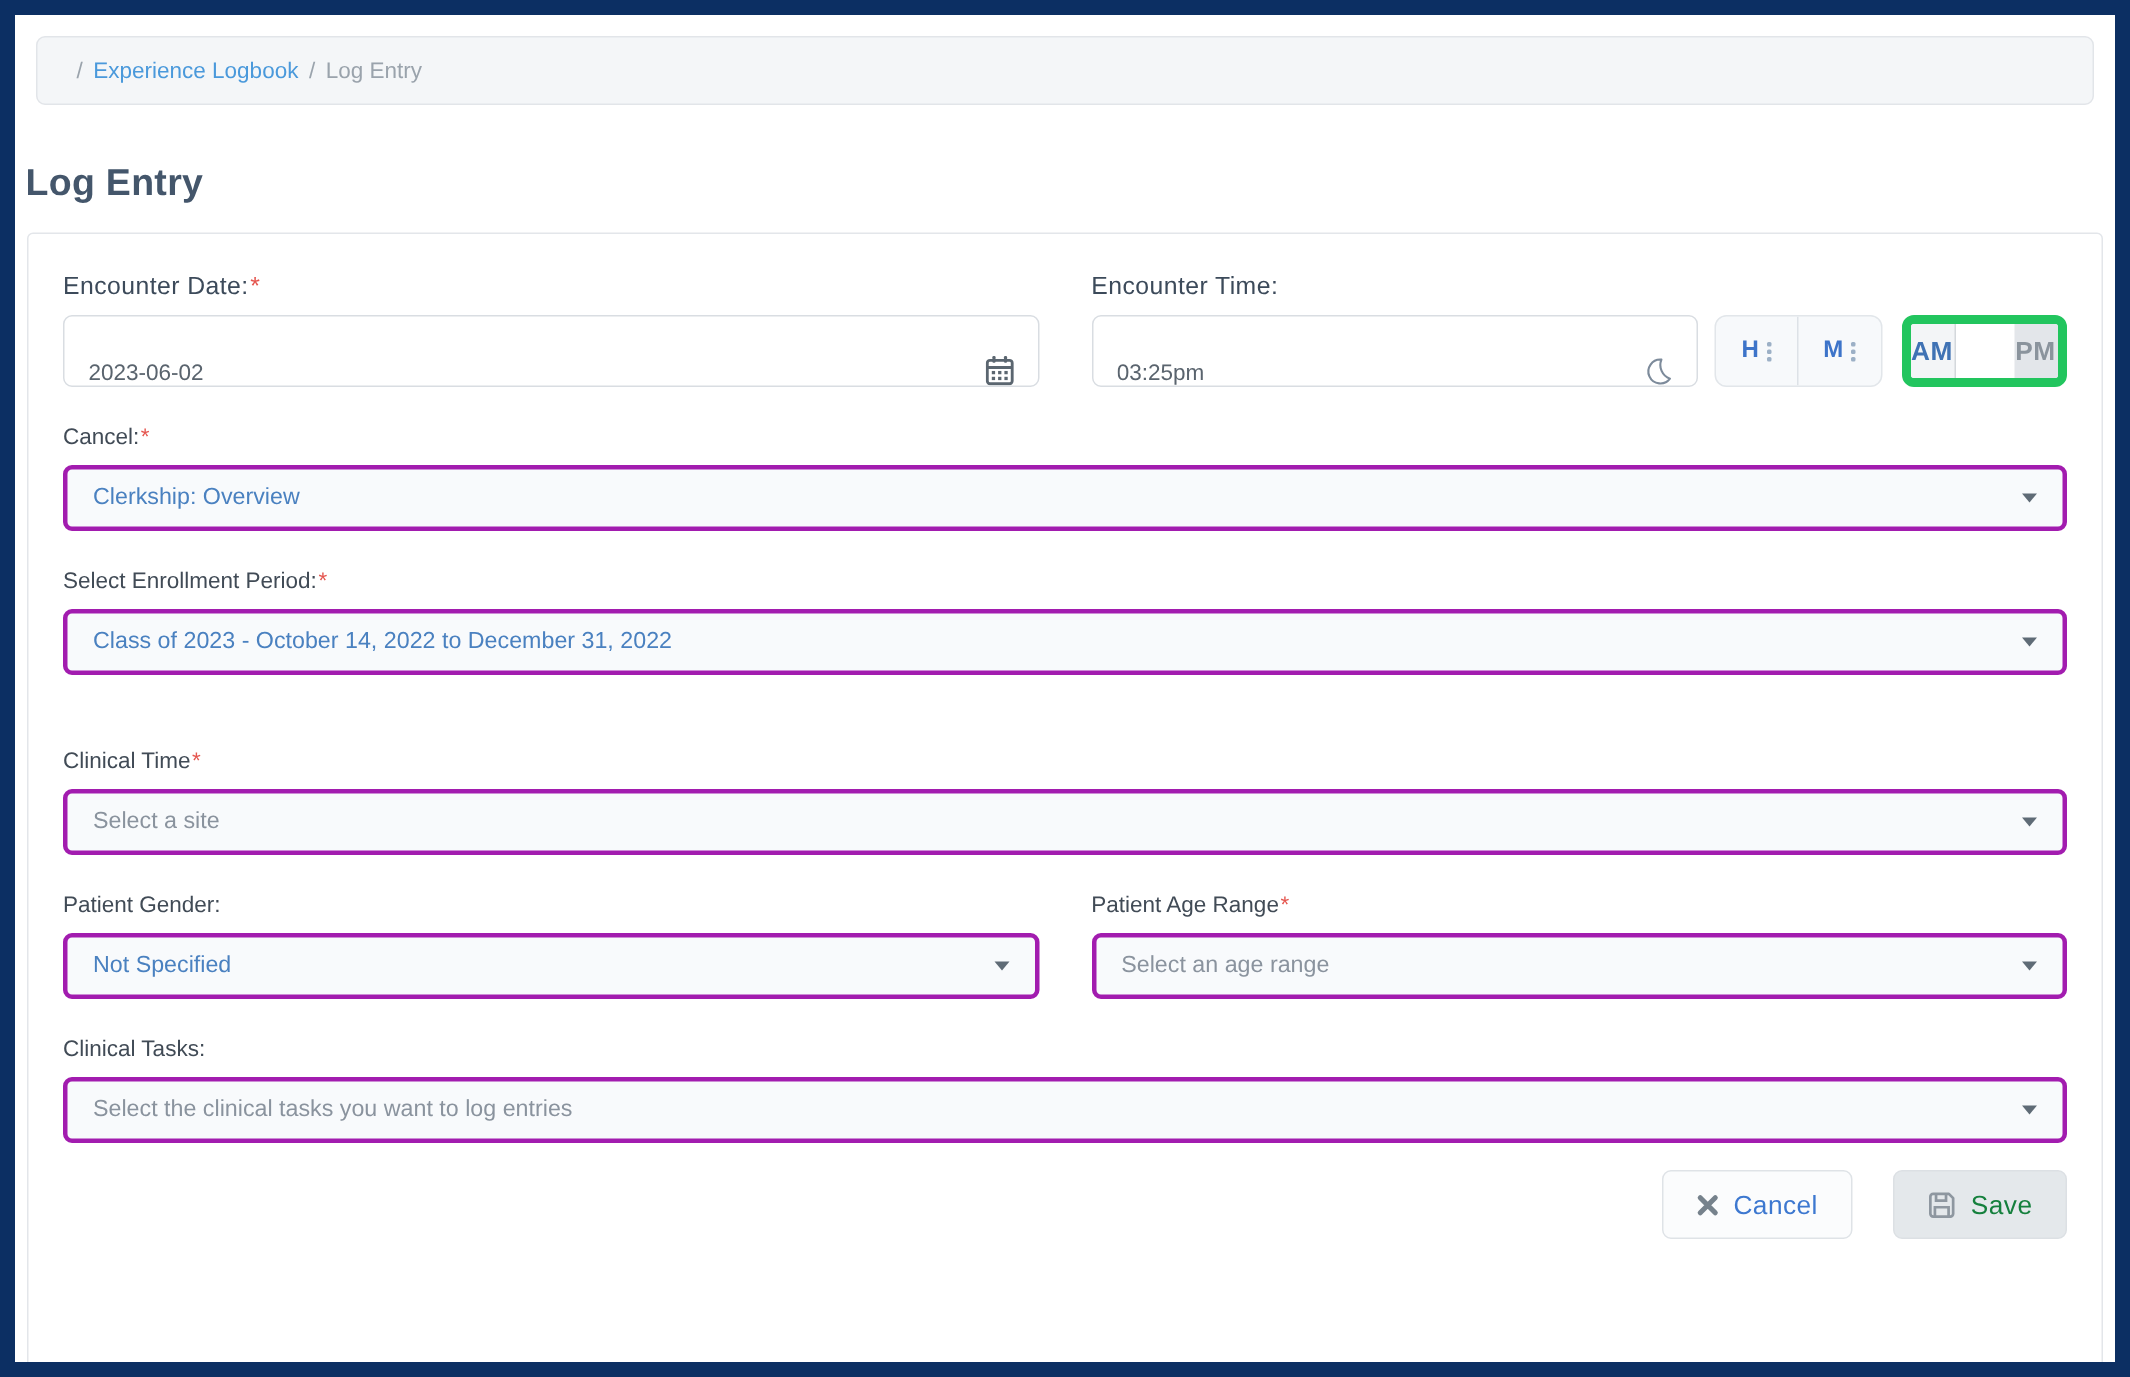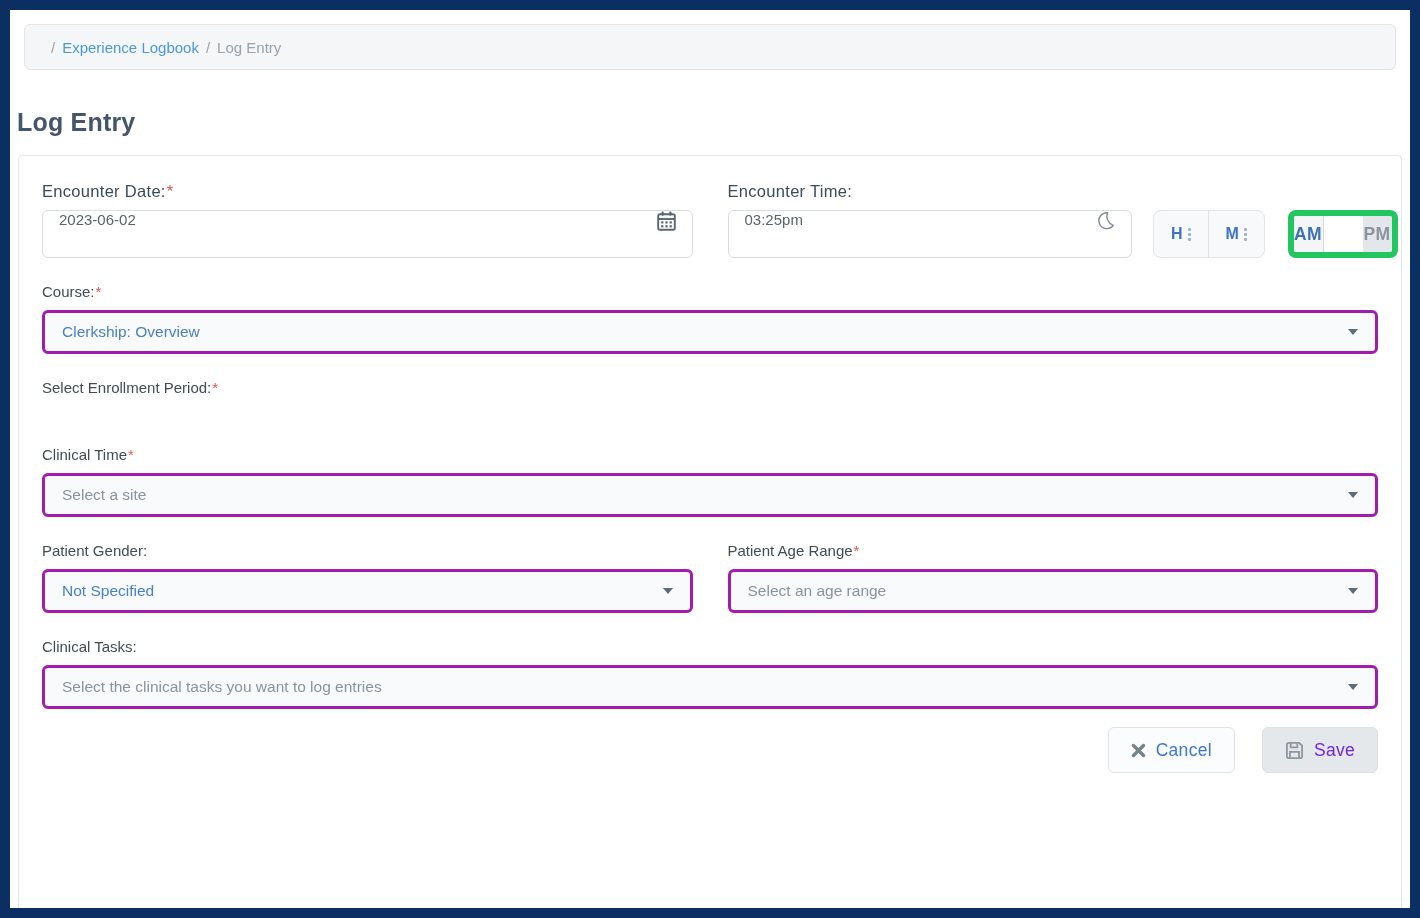--- a/index.html
+++ b/index.html
@@ -65,21 +65,21 @@
   }
   .req { color: #e5564f; margin-left: 1px; }
 
   
   .text-input-wrap {
     height: 48px;
     background: #fff;
     border: 1px solid #d9dde2;
     border-radius: 6px;
     display: flex;
-    align-items: flex-start;
+    align-items: flex-end;
     padding: 0 16px;
   }
   .text-input-wrap input {
     flex: 1;
     border: none;
     outline: none;
     background: transparent;
     font-family: "Liberation Sans", "DejaVu Sans", sans-serif;
     font-size: 15px;
     color: #5a646e;
@@ -107,21 +107,21 @@
     border-right: 5.5px solid transparent;
     border-top: 6.5px solid #5f6b76;
     margin-left: 12px;
     flex: 0 0 auto;
   }
 
   .mt24 { margin-top: 24px; }
   .mt48 { margin-top: 48px; }
 
   
-  .time-row { display: flex; gap: 21px; }
+  .time-row { display: flex; gap: 11px; }
   .time-input { width: 404px; flex: 0 0 auto; }
 
   .hm-group {
     width: 112px; height: 48px;
     background: #f7f9fb;
     border: 1px solid #e2e6ea;
     border-radius: 8px;
     display: flex;
     overflow: hidden;
     flex: 0 0 auto;
@@ -189,21 +189,21 @@
   }
   .btn-cancel {
     background: #fbfcfd;
     border: 1px solid #dfe3e7;
     color: #3d78d0;
   }
   .btn-save {
     background: #e4e8eb;
     border: 1px solid #dcе0e4;
     border: 1px solid #dce0e4;
-    color: #6d28d9;
+    color: #15803d;
   }
   .btn .bicon { display: flex; align-items: center; }
 </style>
 </head>
 <body>
 
 <nav class="breadcrumb">
   <span class="crumb-sep">/</span>
   <a class="crumb-link">Experience Logbook</a>
   <span class="crumb-sep">/</span>
@@ -269,29 +269,33 @@
 
         <div class="ampm-group">
           <div class="ampm-btn am">AM</div>
           <div class="ampm-btn pm">PM</div>
         </div>
       </div>
     </div>
   </div>
 
   <div class="mt24">
-    <label class="field-label"><span>Course:</span><span class="req">*</span></label>
+    <label class="field-label"><span>Cancel:</span><span class="req">*</span></label>
     <div class="select">
       <span class="sel-text value">Clerkship: Overview</span>
       <span class="caret"></span>
     </div>
   </div>
 
   <div class="mt24">
     <label class="field-label"><span>Select Enrollment Period:</span><span class="req">*</span></label>
+    <div class="select">
+      <span class="sel-text value">Class of 2023 - October 14, 2022 to December 31, 2022</span>
+      <span class="caret"></span>
+    </div>
   </div>
 
   <div class="mt48">
     <label class="field-label"><span>Clinical Time</span><span class="req">*</span></label>
     <div class="select">
       <span class="sel-text placeholder">Select a site</span>
       <span class="caret"></span>
     </div>
   </div>
 

